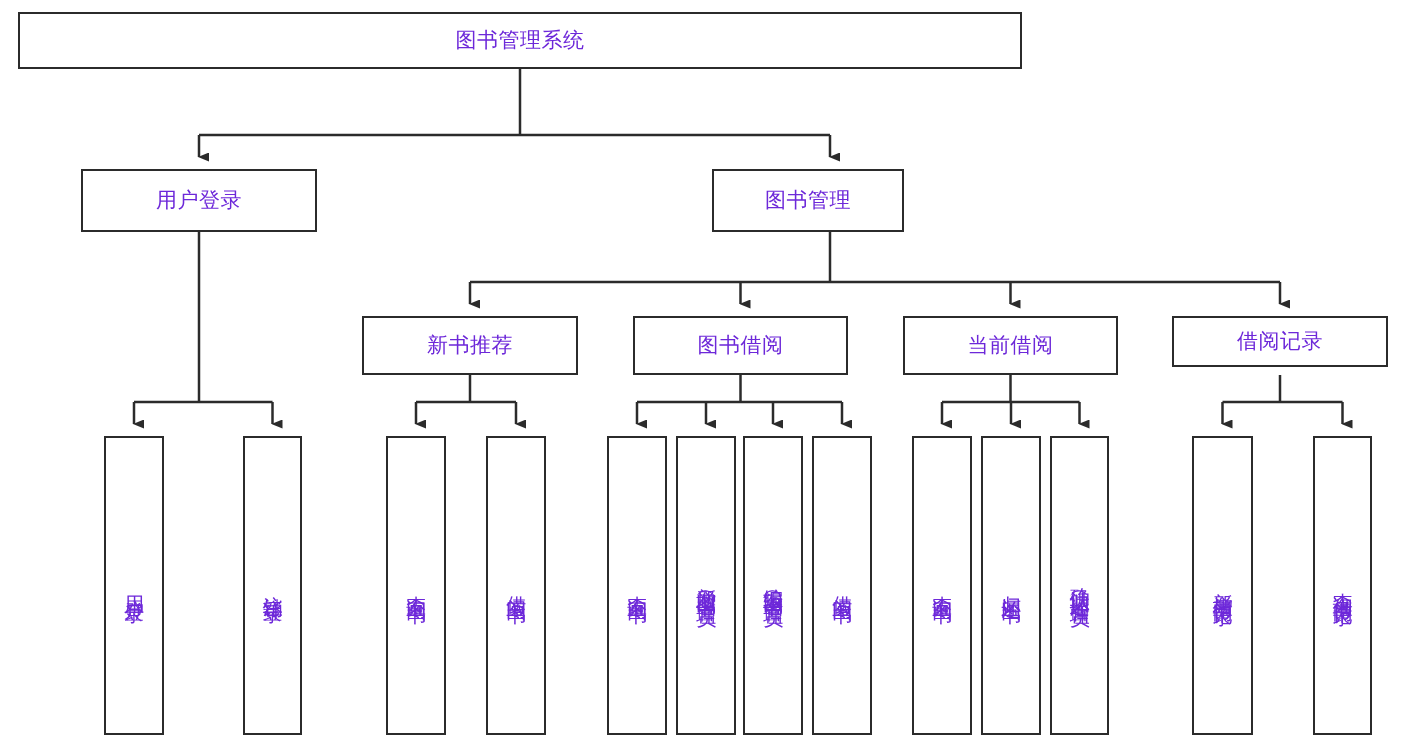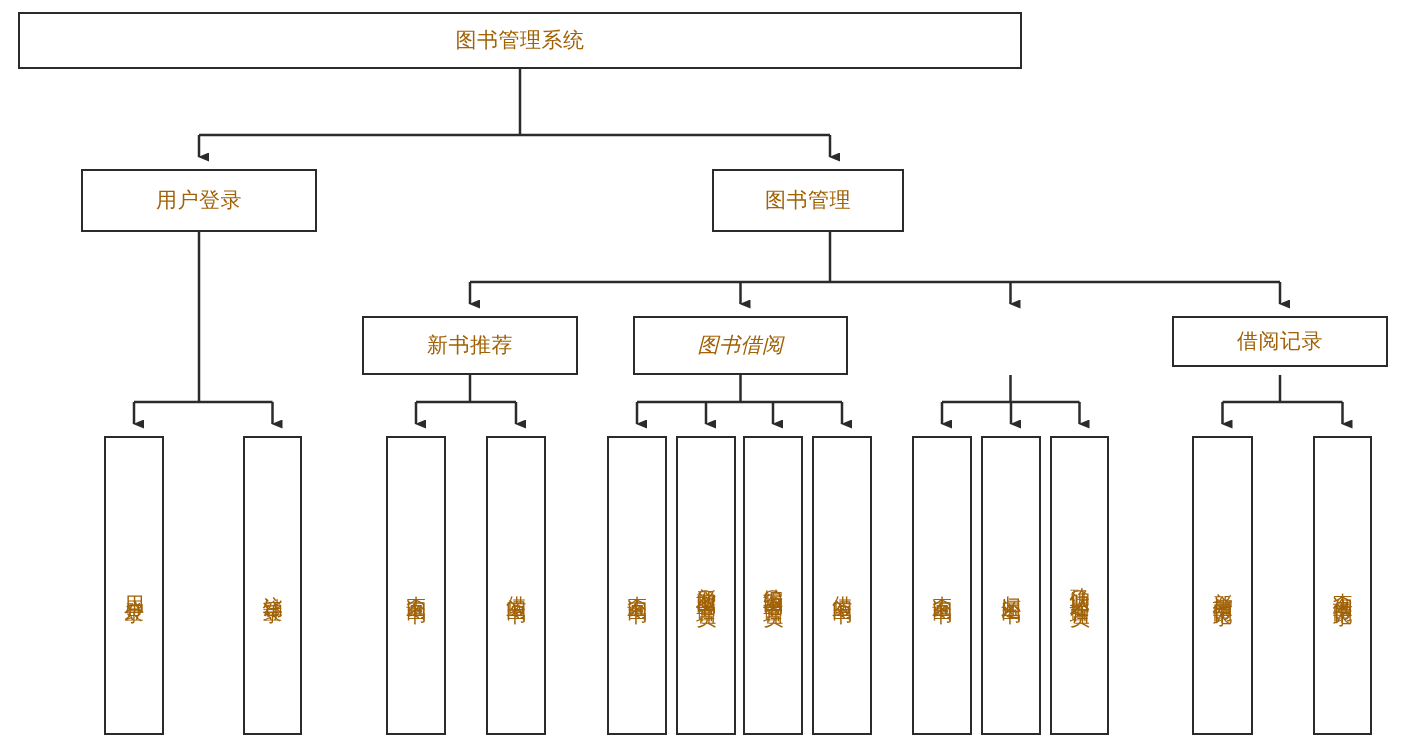--- a/index.html
+++ b/index.html
@@ -33,21 +33,21 @@
     position: absolute;
     box-sizing: border-box;
     background: #ffffff;
     border: 2.5px solid #2b2b2b;
     display: flex;
     align-items: center;
     justify-content: center;
     overflow: hidden;
   }
   .node-label {
-    color: #a16207;
+    color: #6d28d9;
     font-size: 21px;
     line-height: 1.18;
     letter-spacing: 0.5px;
     white-space: pre;
     text-align: center;
   }
   .node-box.vertical .node-label {
     writing-mode: vertical-rl;
     text-orientation: upright;
     letter-spacing: 3px;
@@ -118,22 +118,25 @@
   <div class="node-box" style="left: 81px; top: 169px; width: 236px; height: 63px;">
     <span class="node-label">用户登录</span>
   </div>
   <div class="node-box" style="left: 712px; top: 169px; width: 192px; height: 63px;">
     <span class="node-label">图书管理</span>
   </div>
 
   <div class="node-box" style="left: 362px; top: 316px; width: 216px; height: 59px;">
     <span class="node-label">新书推荐</span>
   </div>
-  <div class="node-box" style="left: 633px; top: 316px; width: 215px; height: 59px; font-style: italic;">
+  <div class="node-box" style="left: 633px; top: 316px; width: 215px; height: 59px;">
     <span class="node-label">图书借阅</span>
+  </div>
+  <div class="node-box" style="left: 903px; top: 316px; width: 215px; height: 59px;">
+    <span class="node-label">当前借阅</span>
   </div>
   <div class="node-box" style="left: 1172px; top: 316px; width: 216px; height: 51px;">
     <span class="node-label">借阅记录</span>
   </div>
 
   <div class="node-box vertical" style="left: 104px; top: 436px; width: 60px; height: 299px;">
     <span class="node-label">用户登录</span>
   </div>
   <div class="node-box vertical" style="left: 243px; top: 436px; width: 59px; height: 299px;">
     <span class="node-label">注销登录</span>

